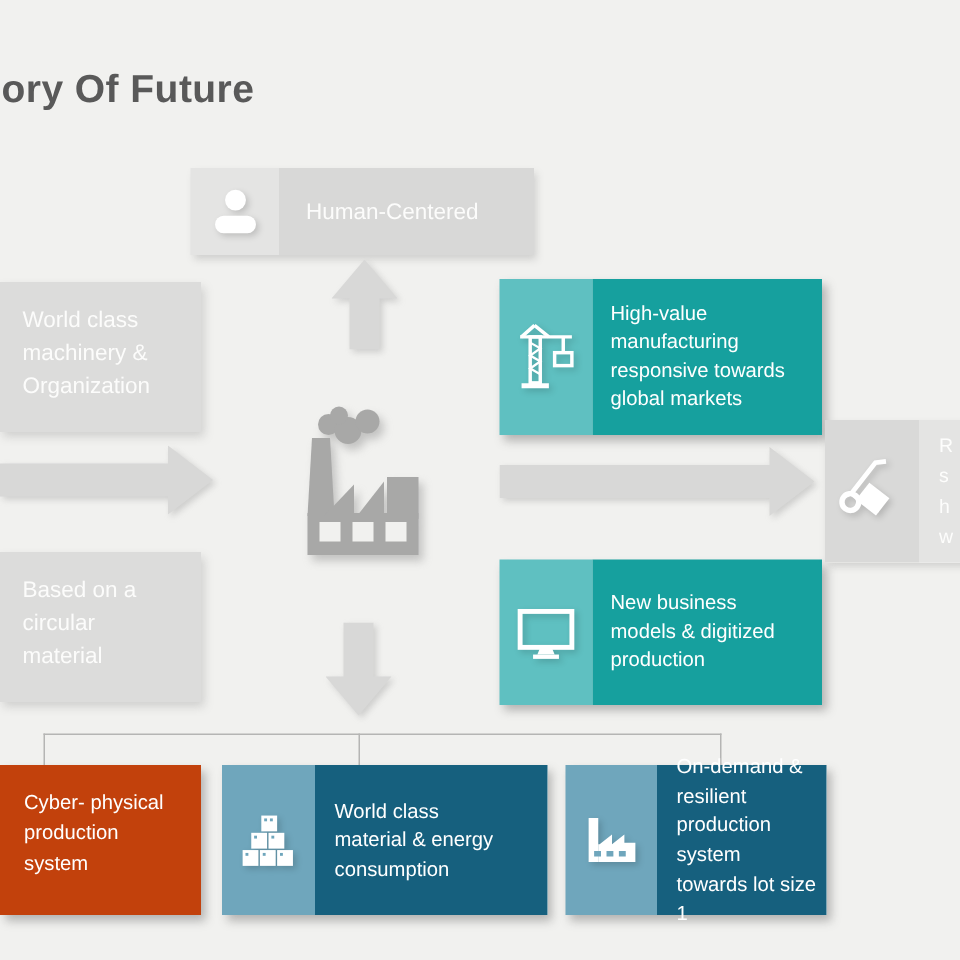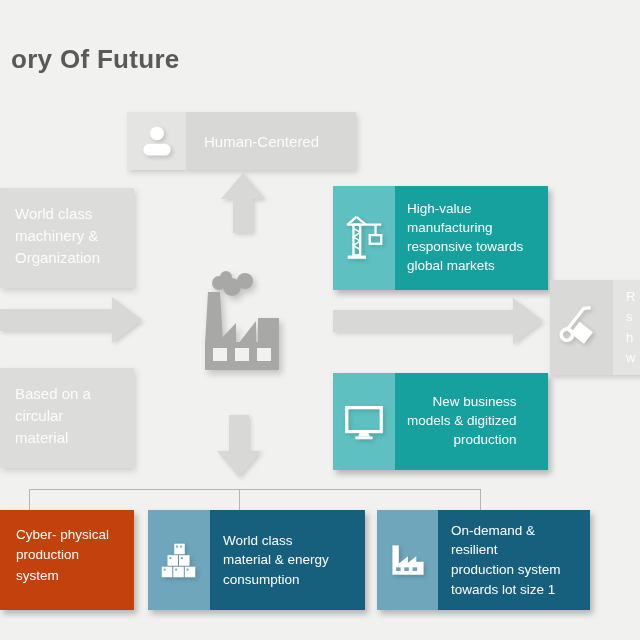--- a/index.html
+++ b/index.html
@@ -3,21 +3,21 @@
 <meta charset="utf-8">
 <style>
   html,body{margin:0;padding:0;}
   .slide{
     position:relative;width:640px;height:640px;overflow:hidden;
     background:#f1f1ef;font-family:"Liberation Sans",sans-serif;
   }
   .abs{position:absolute;}
   .pre{white-space:pre-line;}
   
-  .title{left:1px;top:44px;font-size:26px;font-weight:700;color:#595959;letter-spacing:.3px;padding-left:10px;}
+  .title{left:1px;top:44px;font-size:26px;font-weight:700;color:#595959;letter-spacing:.3px;}
   
   .split{display:flex;}
   .icon-cell{display:flex;align-items:center;justify-content:center;flex:0 0 auto;}
   .text-cell{flex:1 1 auto;display:flex;align-items:center;}
   .icon-cell svg{filter:drop-shadow(2px 2px 2px rgba(0,0,0,.16));}
   
   .human-box{left:127px;top:112px;width:229px;height:58px;box-shadow:2px 3px 5px rgba(130,130,130,.30);}
   .human-box .icon-cell{width:59px;background:#e4e4e3;}
   .human-box .text-cell{background:#d8d8d7;color:#fcfcfb;font-size:15px;padding-left:18px;text-align:right;}
   
@@ -32,42 +32,42 @@
   .right-arrow{left:333px;top:298px;}
   .down-arrow{left:217px;top:415px;}
   
   .factory{left:186px;top:270px;filter:drop-shadow(3px 4px 3px rgba(120,120,120,.38));}
   
   .teal-box{width:215px;box-shadow:3px 4px 6px rgba(90,90,90,.40);}
   .teal-box .icon-cell{width:62px;background:#5fc0c1;}
   .teal-box .text-cell{background:#16a09e;color:#ffffff;font-size:13.5px;line-height:1.4;
                        padding:8px 6px 8px 12px;}
   .teal-box-a{left:333px;top:186px;height:104px;}
-  .teal-box-b{left:333px;top:373px;height:97px;text-align:right;}
+  .teal-box-b{left:333px;top:373px;height:97px;}
   
   .edge-box{left:550px;top:280px;width:150px;height:95px;box-shadow:2px 3px 5px rgba(130,130,130,.30);}
   .edge-box .icon-cell{width:63px;background:#d9d9d8;}
   .edge-box .text-cell{background:#e4e4e3;color:#fdfdfc;font-size:13px;line-height:1.55;padding-left:13px;}
   
   .line{background:#b5b5b4;}
   .bracket-h{left:29px;top:489px;width:452px;height:1px;}
   .bracket-v1{left:29px;top:489px;width:1px;height:21px;}
   .bracket-v2{left:239px;top:489px;width:1px;height:21px;}
   .bracket-v3{left:480px;top:489px;width:1px;height:21px;}
   
   .blue-box{top:510px;height:100px;box-shadow:3px 4px 6px rgba(90,90,90,.40);}
   .blue-solid{background:#c2410c;color:#ffffff;font-size:13.5px;line-height:1.5;
               padding:15px 6px 0 16px;box-sizing:border-box;}
   .blue-box .icon-cell{background:#6fa6bc;}
   .blue-box .text-cell{background:#16607e;color:#ffffff;font-size:13.5px;line-height:1.45;
                        padding:8px 6px 8px 13px;}
   .bottom-box-1{left:0;width:134px;}
   .bottom-box-2{left:148px;width:217px;}
   .bottom-box-2 .icon-cell{width:62px;}
-  .bottom-box-3{left:377px;width:213px;}
+  .bottom-box-3{left:377px;width:174px;}
   .bottom-box-3 .icon-cell{width:61px;}
 </style>
 </head>
 <body>
 
 <div class="slide">
 
   <div class="abs title">ory Of Future</div>
 
   <div class="abs split human-box">

